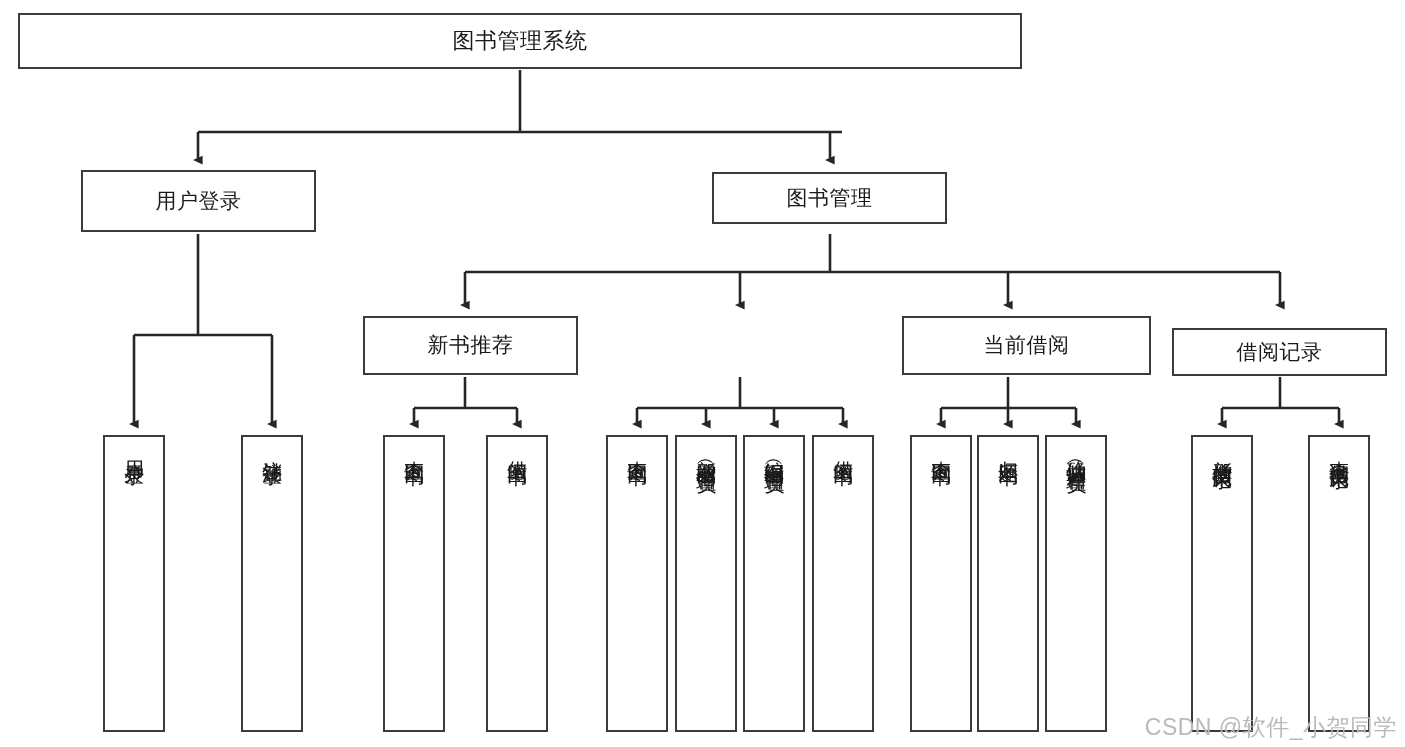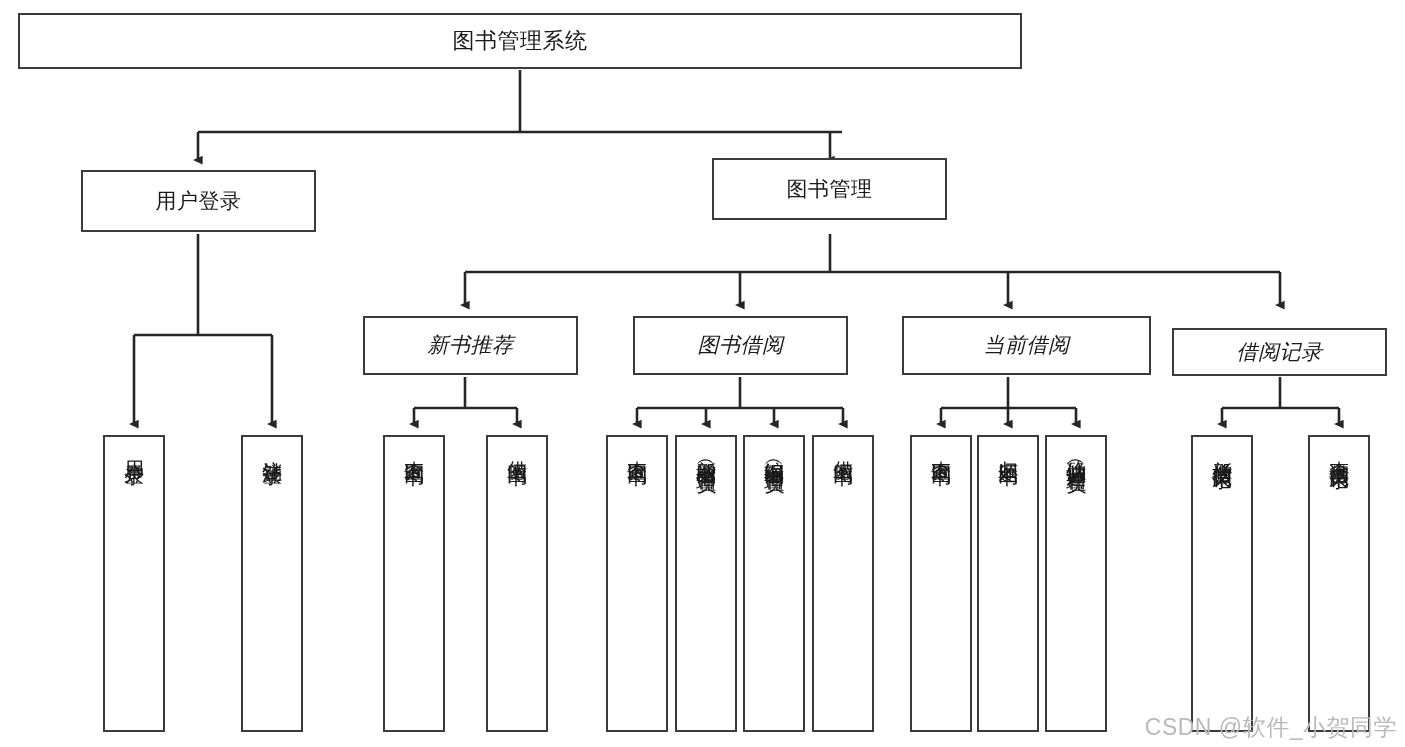--- a/index.html
+++ b/index.html
@@ -38,21 +38,21 @@
   .node-label {
     color: #1a1a1a;
     font-size: 21px;
     line-height: 1.18;
     letter-spacing: 0.5px;
     white-space: nowrap;
     text-align: right;
   }
   .node-box.level1 .node-label { font-size: 22px; }
   .node-box.level2 .node-label { font-size: 21px; }
-  .node-box.level3 .node-label { font-size: 21px; font-style: italic; }
+  .node-box.level3 .node-label { font-size: 21px; }
   .node-box.leaf {
     align-items: flex-start;
     padding-top: 8px;
   }
   .node-box.leaf .node-label {
     writing-mode: vertical-rl;
     text-orientation: upright;
     font-size: 20px;
     line-height: 1.08;
     letter-spacing: 2px;
@@ -125,29 +125,26 @@
     </g>
   </svg>
 
   <div class="node-box level1" style="left:18px; top:13px; width:1004px; height:56px;">
     <span class="node-label">图书管理系统</span>
   </div>
 
   <div class="node-box level2" style="left:81px; top:170px; width:235px; height:62px;">
     <span class="node-label">用户登录</span>
   </div>
-  <div class="node-box level2" style="left:712px; top:158px; width:235px; height:62px;">
+  <div class="node-box level2" style="left:712px; top:172px; width:235px; height:52px;">
     <span class="node-label">图书管理</span>
   </div>
 
   <div class="node-box level3" style="left:363px; top:316px; width:215px; height:59px;">
     <span class="node-label">新书推荐</span>
-  </div>
-  <div class="node-box level3" style="left:633px; top:316px; width:215px; height:59px;">
-    <span class="node-label">图书借阅</span>
   </div>
   <div class="node-box level3" style="left:902px; top:316px; width:249px; height:59px;">
     <span class="node-label">当前借阅</span>
   </div>
   <div class="node-box level3" style="left:1172px; top:328px; width:215px; height:48px;">
     <span class="node-label">借阅记录</span>
   </div>
 
   <div class="node-box leaf" style="left:103px; top:435px; width:62px; height:297px;">
     <span class="node-label">用户登录</span>

